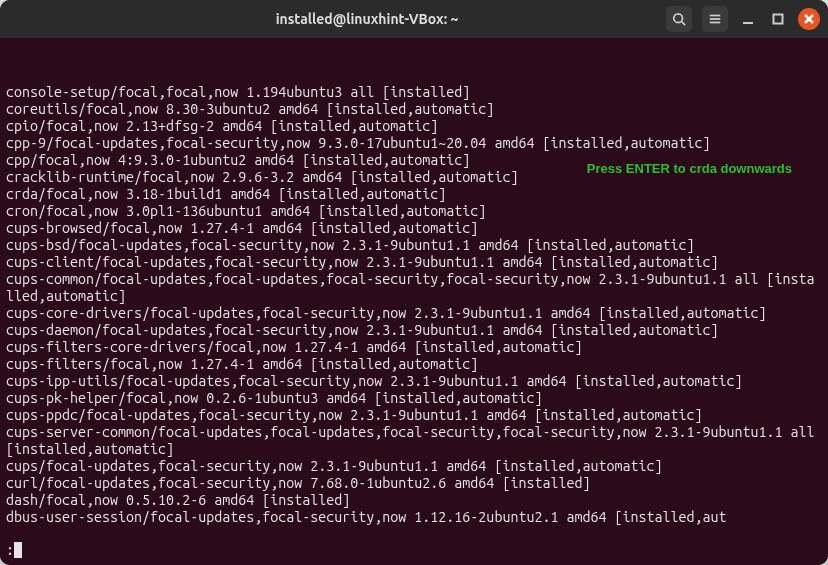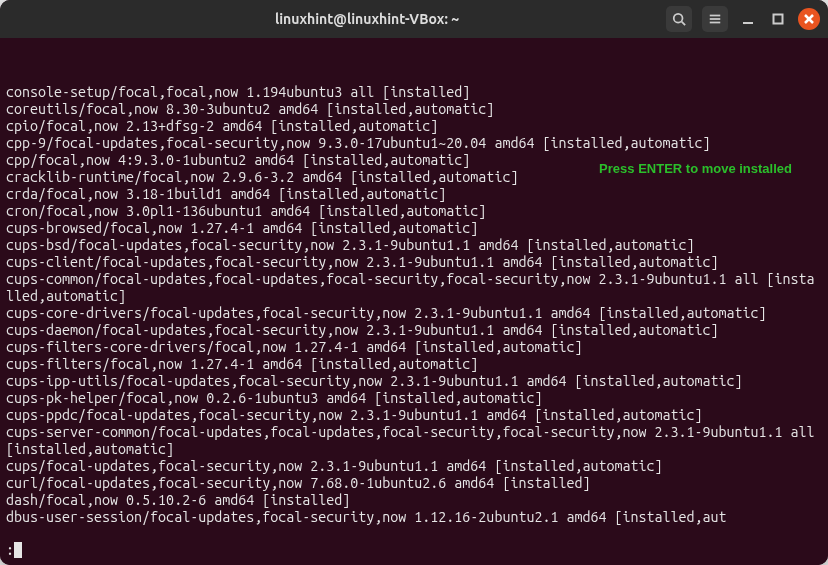--- a/index.html
+++ b/index.html
@@ -85,21 +85,21 @@
     vertical-align: text-bottom;
     margin-left: 0px;
   }
 </style>
 </head>
 <body>
 
 <div class="window">
   <div class="titlebar">
     <div style="width:60px"></div>
-    <div class="title">linuxhint@linuxhint-VBox: ~</div>
+    <div class="title">installed@linuxhint-VBox: ~</div>
     <div class="tb-right">
       <div class="tb-btn">
         <svg viewBox="0 0 16 16">
             <circle cx="7" cy="7" r="5"></circle>
             <line x1="11" y1="11" x2="15" y2="15"></line>
           </svg>
       </div>
       <div class="tb-btn">
         <svg viewBox="0 0 16 16">
             <line x1="2" y1="4" x2="14" y2="4"></line>
@@ -144,16 +144,16 @@
 cups-filters-core-drivers/focal,now 1.27.4-1 amd64 [installed,automatic]
 cups-filters/focal,now 1.27.4-1 amd64 [installed,automatic]
 cups-ipp-utils/focal-updates,focal-security,now 2.3.1-9ubuntu1.1 amd64 [installed,automatic]
 cups-pk-helper/focal,now 0.2.6-1ubuntu3 amd64 [installed,automatic]
 cups-ppdc/focal-updates,focal-security,now 2.3.1-9ubuntu1.1 amd64 [installed,automatic]
 cups-server-common/focal-updates,focal-updates,focal-security,focal-security,now 2.3.1-9ubuntu1.1 all [installed,automatic]
 cups/focal-updates,focal-security,now 2.3.1-9ubuntu1.1 amd64 [installed,automatic]
 curl/focal-updates,focal-security,now 7.68.0-1ubuntu2.6 amd64 [installed]
 dash/focal,now 0.5.10.2-6 amd64 [installed]
 dbus-user-session/focal-updates,focal-security,now 1.12.16-2ubuntu2.1 amd64 [installed,aut</div>
-    <div class="annot">Press ENTER to move installed</div>
+    <div class="annot">Press ENTER to crda downwards</div>
     <div class="prompt-line"><span>:</span><span class="cursor"></span></div>
   </div>
 </div>
 
 </body></html>

